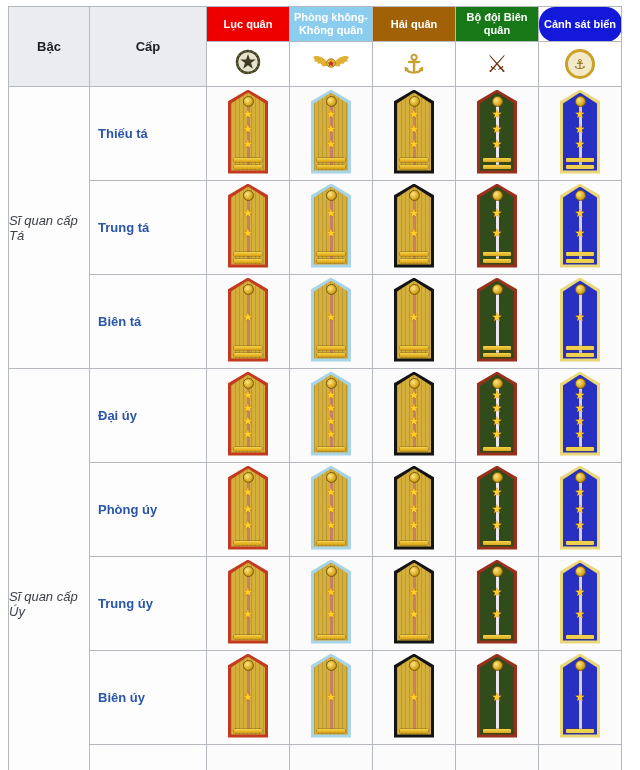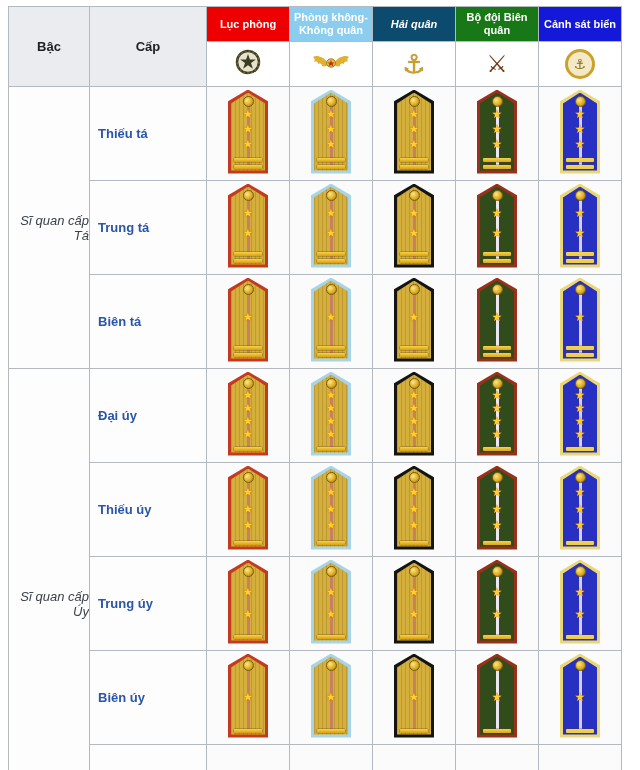--- a/index.html
+++ b/index.html
@@ -17,37 +17,37 @@
     background:#eaecf0;color:#202122;font-size:13px;font-weight:bold;
     text-align:center;vertical-align:middle;
   }
   tr.hdr{height:35px;}
   th.bh{
     color:#ffffff;font-size:11px;font-weight:bold;text-align:center;
     vertical-align:middle;line-height:1.15;padding:1px 2px;
   }
   .bh0{background:#ee0000;}
   .bh1{background:#8bcdee;}
-  .bh2{background:#0c4a6e;font-style:italic;}
+  .bh2{background:#a16207;}
   .bh3{background:#187818;}
-  .bh4{background:#1418d8;}
+  .bh4{background:#1418d8;border-radius:16px;}
   tr.emr{height:45px;}
   td.em{background:#ffffff;text-align:center;vertical-align:middle;}
   .em-navy{font-size:26px;color:#c9a227;text-shadow:0 0 1px #8a6d14;line-height:1;}
   .em-bp{font-size:24px;color:#6b3a16;line-height:1;}
   .em-csb{
     display:inline-flex;align-items:center;justify-content:center;
     width:24px;height:24px;border-radius:50%;
     border:3px solid #c9a227;background:#f3e9c8;
     font-size:14px;color:#8a6d14;line-height:1;
   }
   tr.datar{height:94px;}
   td.grp{
     background:#f8f9fa00;color:#3d4248;font-size:13px;font-style:italic;
-    text-align:right;vertical-align:middle;background:#fdfdfd;
+    text-align:left;vertical-align:middle;background:#fdfdfd;
   }
   td.rankc{
     color:#2a55a8;font-size:13px;font-weight:bold;
     text-align:left;vertical-align:middle;padding-left:8px;background:#fdfdfd;
   }
   td.bcell{background:#fbfbfb;text-align:center;vertical-align:middle;}
   
   .board{
     position:relative;display:inline-block;width:40px;height:84px;
     background:var(--bd);
@@ -99,21 +99,21 @@
       <col style="width:83px">
       <col style="width:83px">
     <col style="width:83px">
       <col style="width:83px">
   </colgroup>
 
   <tbody>
       <tr class="hdr">
     <th class="gray" rowspan="2">Bậc</th>
     <th class="gray" rowspan="2">Cấp</th>
-    <th class="bh bh0">Lục phòng</th>
+    <th class="bh bh0">Lục quân</th>
     <th class="bh bh1">Phòng không-Không quân</th>
     <th class="bh bh2">Hải quân</th>
     <th class="bh bh3">Bộ đội Biên quân</th>
     <th class="bh bh4">Cảnh sát biển</th>
   </tr>
 
   <tr class="emr">
     <td class="em">
       <svg width="30" height="30" viewBox="0 0 30 30">
         <circle cx="15" cy="15" r="11" fill="#e6e2cc" stroke="#3c3c22" stroke-width="2.5"></circle>
@@ -394,21 +394,21 @@
                 <span class="star">★</span>
                 <span class="star">★</span>
               </div>
               <div class="bars">
                 <div class="bar"></div>
               </div>
               <div class="btn"></div>
             </div></div></td>
   </tr>
   <tr class="datar">
-    <td class="rankc">Thiếu úy</td>
+    <td class="rankc">Phòng úy</td>
     <td class="bcell"><div class="board" style="--bd: #c23a20; --body: #d4af3c; --vs: #c88060; --bar: #d99e10;"><div class="bd-in">
               <div class="vstripe"></div>
               <div class="stars" style="bottom: 11px;">
                 <span class="star">★</span>
                 <span class="star">★</span>
                 <span class="star">★</span>
               </div>
               <div class="bars">
                 <div class="bar"></div>
               </div>

